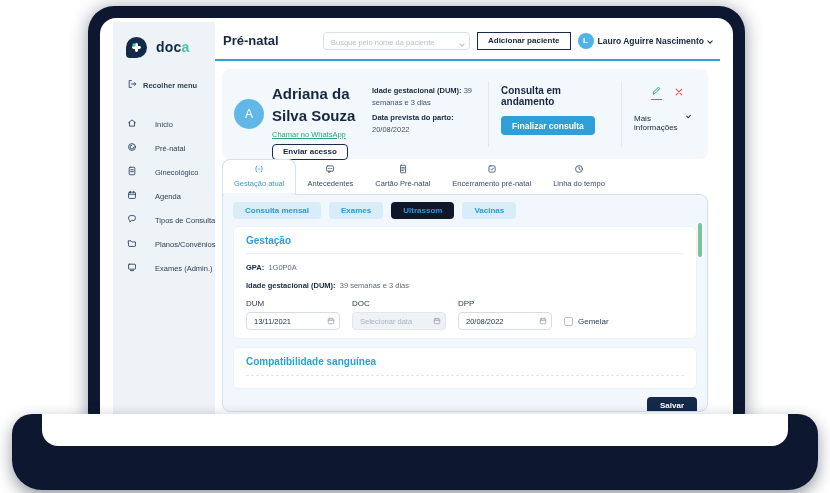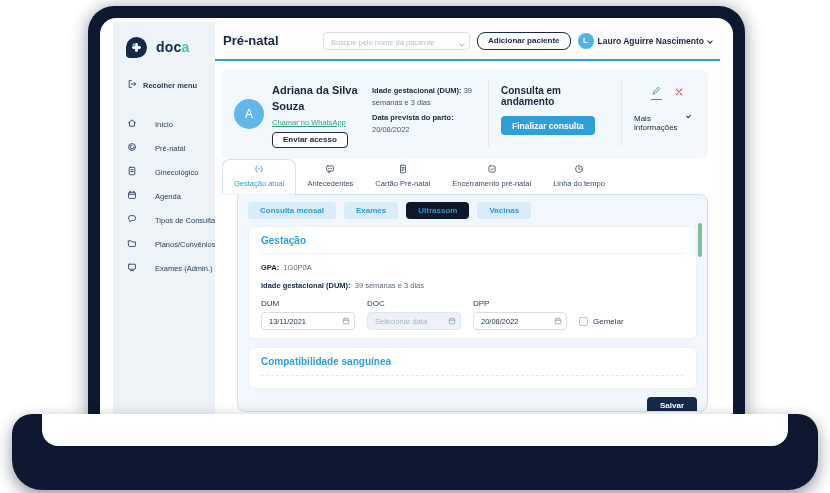--- a/index.html
+++ b/index.html
@@ -43,35 +43,35 @@
   .hdr-title { font-size:13px; font-weight:bold; color:#16273f; flex:none; }
   .hdr-right { margin-left:auto; display:flex; align-items:center; gap:7px; }
   .search-wrap { position:relative; width:147px; }
   .search-wrap input { width:100%; height:18px; border:1px solid #d8dfe8; border-radius:4px;
     padding:4px 14px 0 7px; font-size:7.5px; color:#44536a; font-family:inherit; background:#fff; }
   .search-wrap input::placeholder { color:#b8c0cc; }
   .search-chev { position:absolute; right:6px; top:7px; color:#b8c0cc; }
   .chev { display:inline-block; width:4px; height:4px; border-right:1.2px solid currentColor;
     border-bottom:1.2px solid currentColor; transform:rotate(45deg); }
   .btn-outline { height:18px; padding:0 10px; background:#fff; border:1.4px solid #1b2c4a;
-    border-radius:8px; font-size:8px; font-weight:bold; color:#16273f; cursor:pointer;
+    border-radius:0; font-size:8px; font-weight:bold; color:#16273f; cursor:pointer;
     font-family:inherit; }
   .user { display:flex; align-items:center; gap:4px; cursor:pointer; }
   .avatar-s { width:16px; height:16px; border-radius:50%; background:#4fb3ea; color:#fff;
     font-size:8px; font-weight:bold; display:flex; align-items:center; justify-content:center; }
   .user-name { font-size:8.5px; font-weight:bold; color:#16273f; }
   .hdr-divider { height:2px; background:#2e9fd8; }
 
   
   .pcard { margin:8px 12px 0 7px; height:90px; background:#f3f8fc; border-radius:8px;
     display:flex; align-items:stretch; padding:10px 12px; }
   .pcard-id { display:flex; gap:8px; width:138px; flex:none; }
   .avatar-m { width:30px; height:30px; border-radius:50%; background:#61b8e8; color:#fff;
     font-size:12px; display:flex; align-items:center; justify-content:center; align-self:center; }
-  .pcard-name { font-size:11px; font-weight:bold; color:#16273f; width:86px; line-height:1.45;
+  .pcard-name { font-size:15px; font-weight:bold; color:#16273f; width:86px; line-height:1.45;
     margin-top:4px; }
   .wa-link { display:inline-block; font-size:7.5px; color:#35a27c; text-decoration:underline;
     margin-top:3px; cursor:pointer; }
   .btn-access { margin-top:5px; height:16px; padding:0 10px; background:#fff;
     border:1.3px solid #1b2c4a; border-radius:4px; font-size:8px; font-weight:bold;
     color:#16273f; cursor:pointer; font-family:inherit; }
   .pcard-info { width:104px; flex:none; font-size:7.5px; line-height:1.55; padding-top:6px; }
   .pcard-info b { color:#16273f; }
   .pcard-info span { color:#44536a; }
   .pcard-info .blk { margin-bottom:4px; }
@@ -95,21 +95,21 @@
   .tab { display:flex; flex-direction:column; align-items:center; gap:3px; padding:4px 11px 6px;
     font-size:7.5px; color:#3c4d63; cursor:pointer; position:relative; white-space:nowrap; }
   .tab svg { color:#3c4d63; }
   .tab.active { background:#fff; border:1px solid #cfe3f3; border-bottom:none;
     border-radius:8px 8px 0 0; color:#2e9fd8; z-index:2; }
   .tab.active svg { color:#2e9fd8; }
   .tab.active::after { content:""; position:absolute; left:1px; right:1px; bottom:-1px;
     height:2px; background:#f1f7fc; }
 
   
-  .panel { position:relative; margin:0 12px 0 22px; height:218px; background:#f1f7fc;
+  .panel { position:relative; margin:0 12px 0 7px; height:218px; background:#f1f7fc;
     border:1px solid #cfe3f3; border-radius:0 8px 8px 8px; overflow:hidden; }
   .pills { display:flex; gap:8px; padding:7px 10px 6px; }
   .pill { background:#d9ecfa; color:#2a9ad8; font-size:8px; font-weight:bold;
     padding:4px 12px; border-radius:4px; cursor:pointer; }
   .pill.selected { background:#0f172a; }
   .card { background:#fff; border:1px solid #edf2f7; border-radius:6px; margin:1px 10px 8px;
     padding:8px 12px; }
   .card-title { font-size:10px; font-weight:bold; color:#2e9fd8; padding-bottom:7px;
     border-bottom:1px solid #eef1f5; }
   .kv { margin-top:9px; font-size:7.5px; }

